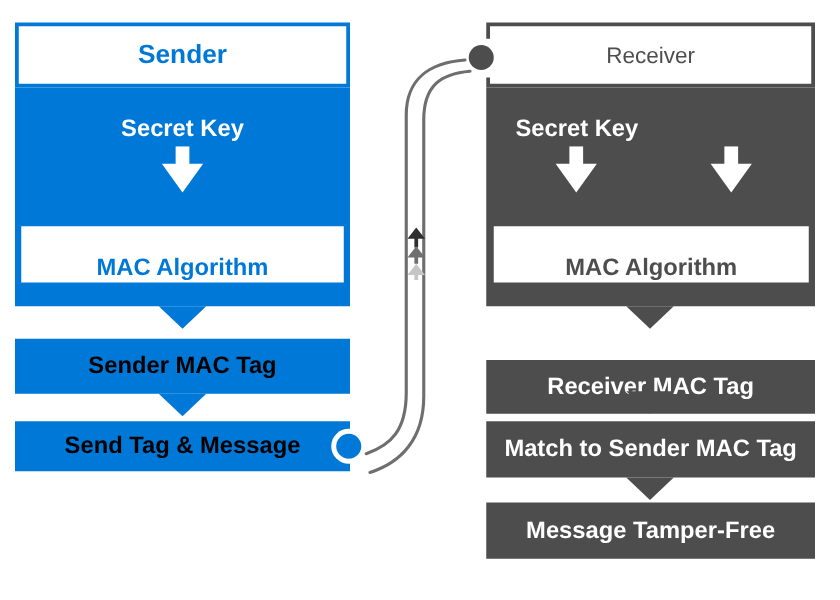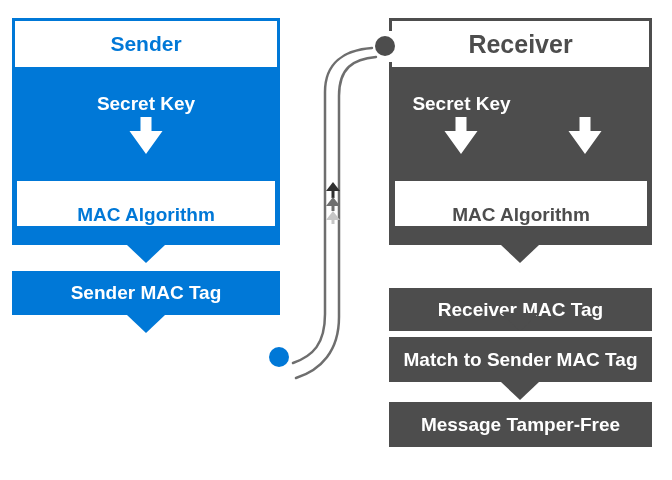--- a/index.html
+++ b/index.html
@@ -24,29 +24,29 @@
   }
   .sender-body{left:12px;top:70px;width:268px;height:175px;background:var(--blue);}
   .body-label{position:absolute;left:0;width:100%;top:23px;color:#fff;font-size:19px;font-weight:600;text-align:center;}
   .strip{
     position:absolute;left:5px;right:5px;top:111px;height:45px;background:#fff;
     display:flex;align-items:flex-end;justify-content:center;
     font-size:19px;font-weight:600;
   }
   .strip.blue-text{color:var(--blue);}
   .strip.dark-text{color:var(--dark);}
-  .flow-box{width:268px;left:12px;background:var(--blue);color:#ffffff;font-size:19px;font-weight:600;}
+  .flow-box{width:268px;left:12px;background:var(--blue);color:#000000;font-size:19px;font-weight:600;}
   .chev{width:0;height:0;border-left:19px solid transparent;border-right:19px solid transparent;}
   .chev.blue{border-top:18px solid var(--blue);}
   .chev.dark{border-top:18px solid var(--dark);}
   
   .receiver-header{
     left:389px;top:18px;width:263px;height:52px;
     background:#fff;border:3px solid var(--dark);
-    color:var(--dark);font-size:25px;font-weight:700;
+    color:var(--dark);font-size:18px;font-weight:400;
   }
   .receiver-body{left:389px;top:70px;width:263px;height:175px;background:var(--dark);}
   .flow-box-dark{width:263px;left:389px;background:var(--dark);color:#fff;font-size:19px;font-weight:600;}
   .rcv-label1{position:absolute;left:0;width:145px;top:23px;color:#fff;font-size:19px;font-weight:600;text-align:center;}
   .rcv-label2{position:absolute;left:132px;width:128px;top:23px;color:#fff;font-size:19px;font-weight:600;text-align:center;}
   .dot{border-radius:50%;}
   .dot.white{width:28px;height:28px;background:#fff;}
   .dot.blue{width:20px;height:20px;background:var(--blue);}
   .dot.gray{width:20px;height:20px;background:var(--dark);}
   .gap-rect{background:#fff;}
@@ -73,20 +73,23 @@
   </div>
 
   <div class="abs chev blue" style="left:127px;top:245px;"></div>
 
   <div class="abs box flow-box" style="top:271px;height:44px;">
     <span>Sender MAC Tag</span>
   </div>
 
   <div class="abs chev blue" style="left:127px;top:315px;"></div>
 
+  <div class="abs box flow-box" style="top:337px;height:40px;">
+    <span>Send Tag &amp; Message</span>
+  </div>
 
   <div class="abs dot white" style="left:265px;top:343px;"></div>
   <div class="abs dot blue" style="left:269px;top:347px;"></div>
 
   <div class="abs box receiver-header">
     <span>Receiver</span>
   </div>
 
   <div class="abs gap-rect" style="left:386px;top:31px;width:8px;height:31px;"></div>
   <div class="abs dot white" style="left:371px;top:32px;"></div>

